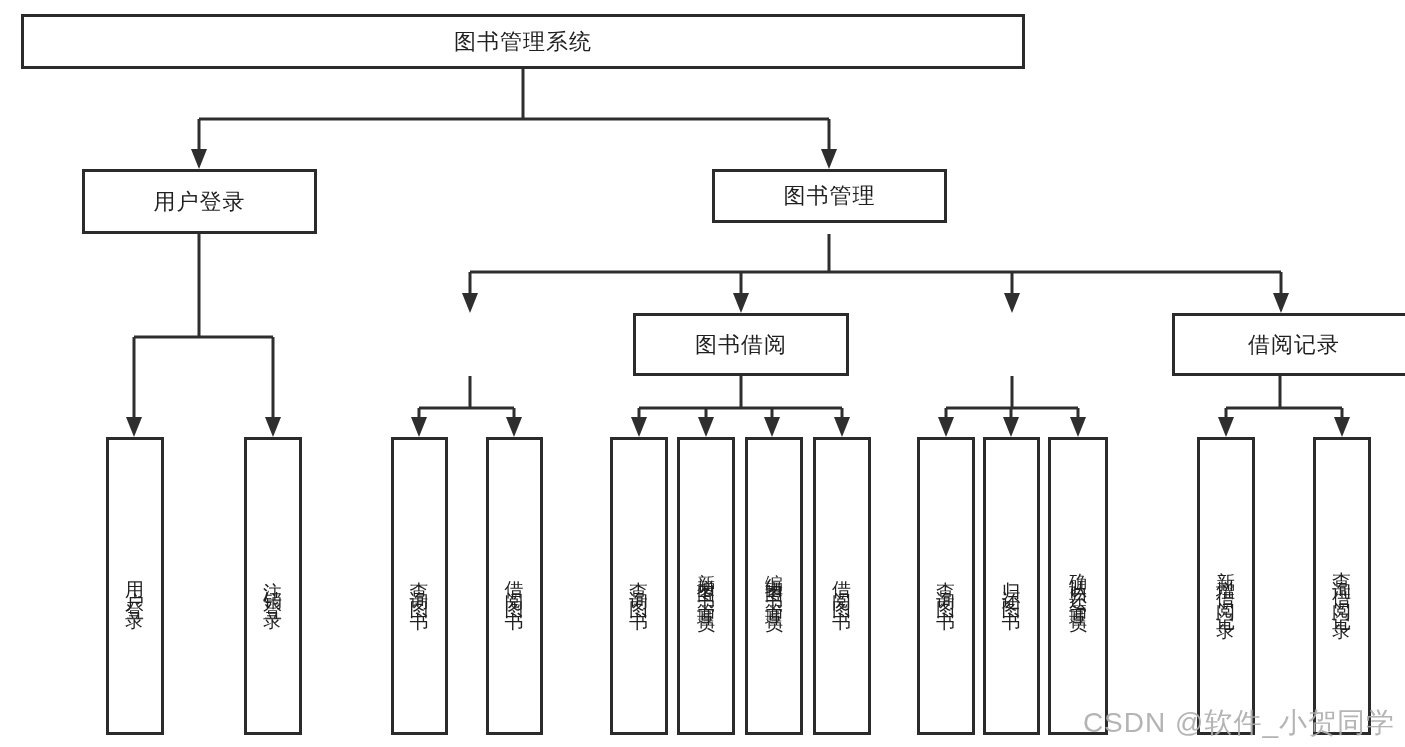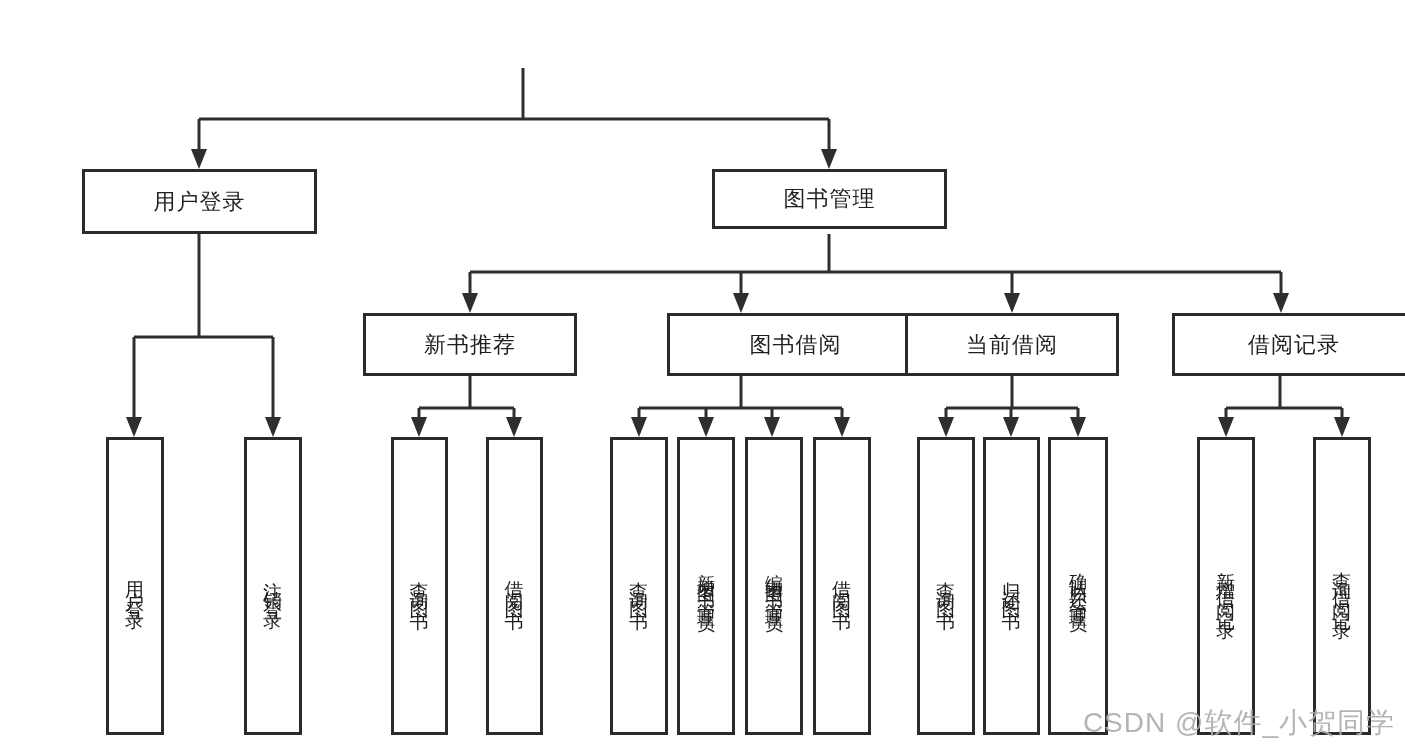--- a/index.html
+++ b/index.html
@@ -81,36 +81,33 @@
       <polygon points="764,417 780,417 772,437"></polygon>
       <polygon points="834,417 850,417 842,437"></polygon>
       <polygon points="938,417 954,417 946,437"></polygon>
       <polygon points="1003,417 1019,417 1011,437"></polygon>
       <polygon points="1070,417 1086,417 1078,437"></polygon>
       <polygon points="1218,417 1234,417 1226,437"></polygon>
       <polygon points="1334,417 1350,417 1342,437"></polygon>
     </g>
   </svg>
 
+  <div class="box" style="left:21px;top:14px;width:1004px;height:55px">
+    <span class="lbl">图书管理系统</span>
+  </div>
 
   <div class="box" style="left:82px;top:169px;width:235px;height:65px">
     <span class="lbl">用户登录</span>
   </div>
-  <div class="box" style="left:712px;top:169px;width:235px;height:60px">
+  <div class="box" style="left:712px;top:169px;width:235px;height:54px">
     <span class="lbl">图书管理</span>
   </div>
 
-  <div class="box" style="left:363px;top:313px;width:214px;height:63px">
-    <span class="lbl">新书推荐</span>
-  </div>
-  <div class="box" style="left:667px;top:313px;width:257px;height:63px">
+  <div class="box" style="left:633px;top:313px;width:216px;height:63px">
     <span class="lbl">图书借阅</span>
-  </div>
-  <div class="box" style="left:905px;top:313px;width:214px;height:63px">
-    <span class="lbl">当前借阅</span>
   </div>
   <div class="box" style="left:1172px;top:313px;width:244px;height:63px">
     <span class="lbl">借阅记录</span>
   </div>
 
   <div class="vbox" style="left:106px;top:437px;width:58px;height:298px">
     <span class="vlbl">用户登录</span>
   </div>
   <div class="vbox" style="left:244px;top:437px;width:58px;height:298px">
     <span class="vlbl">注销登录</span>

